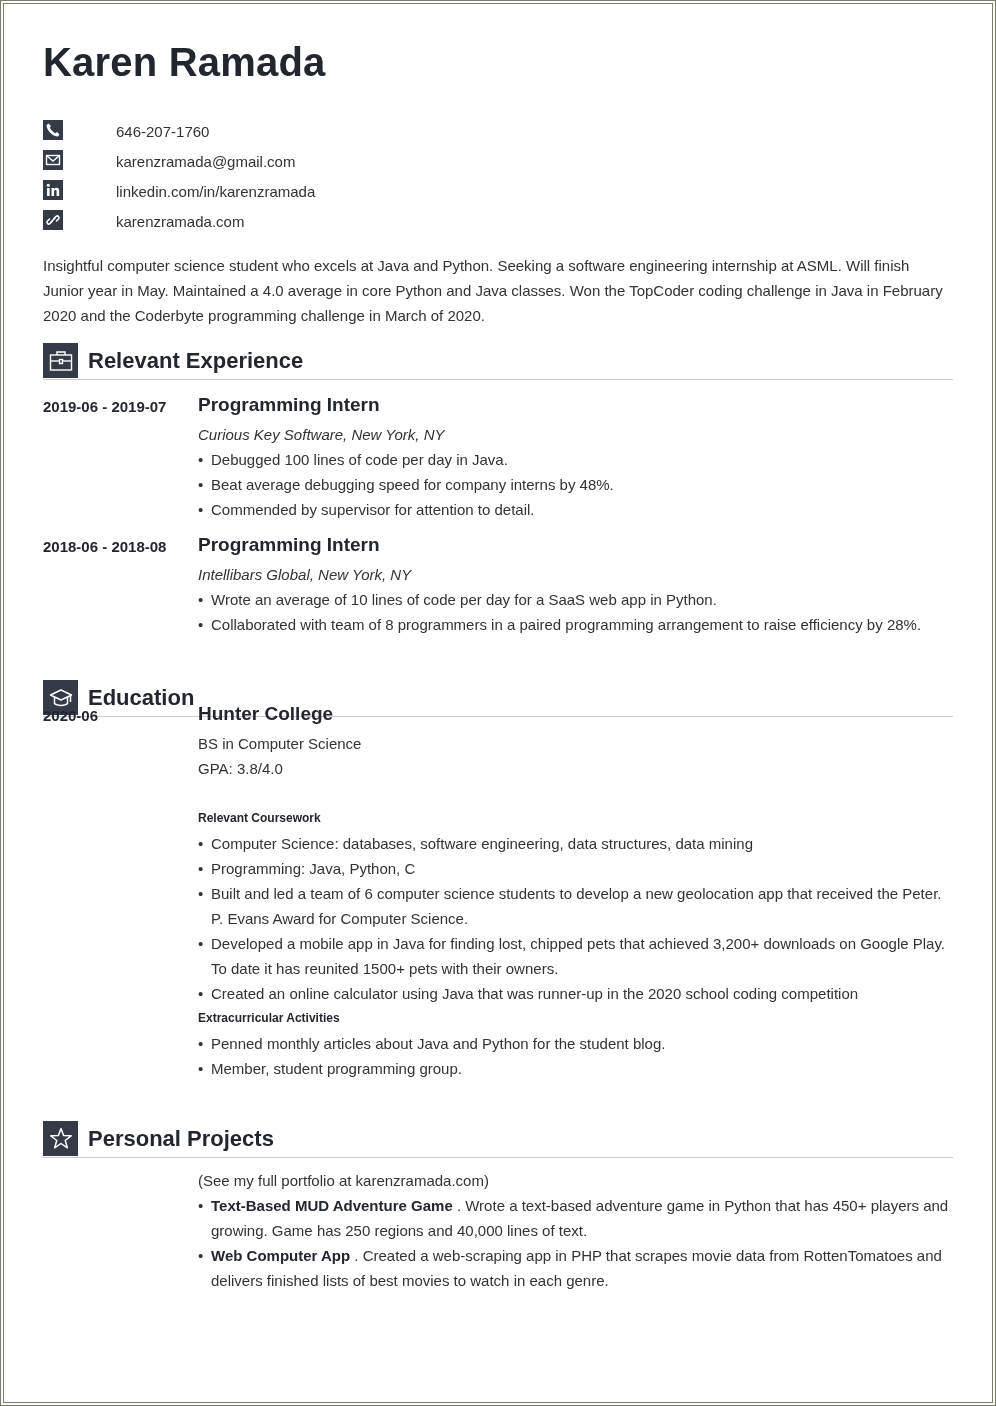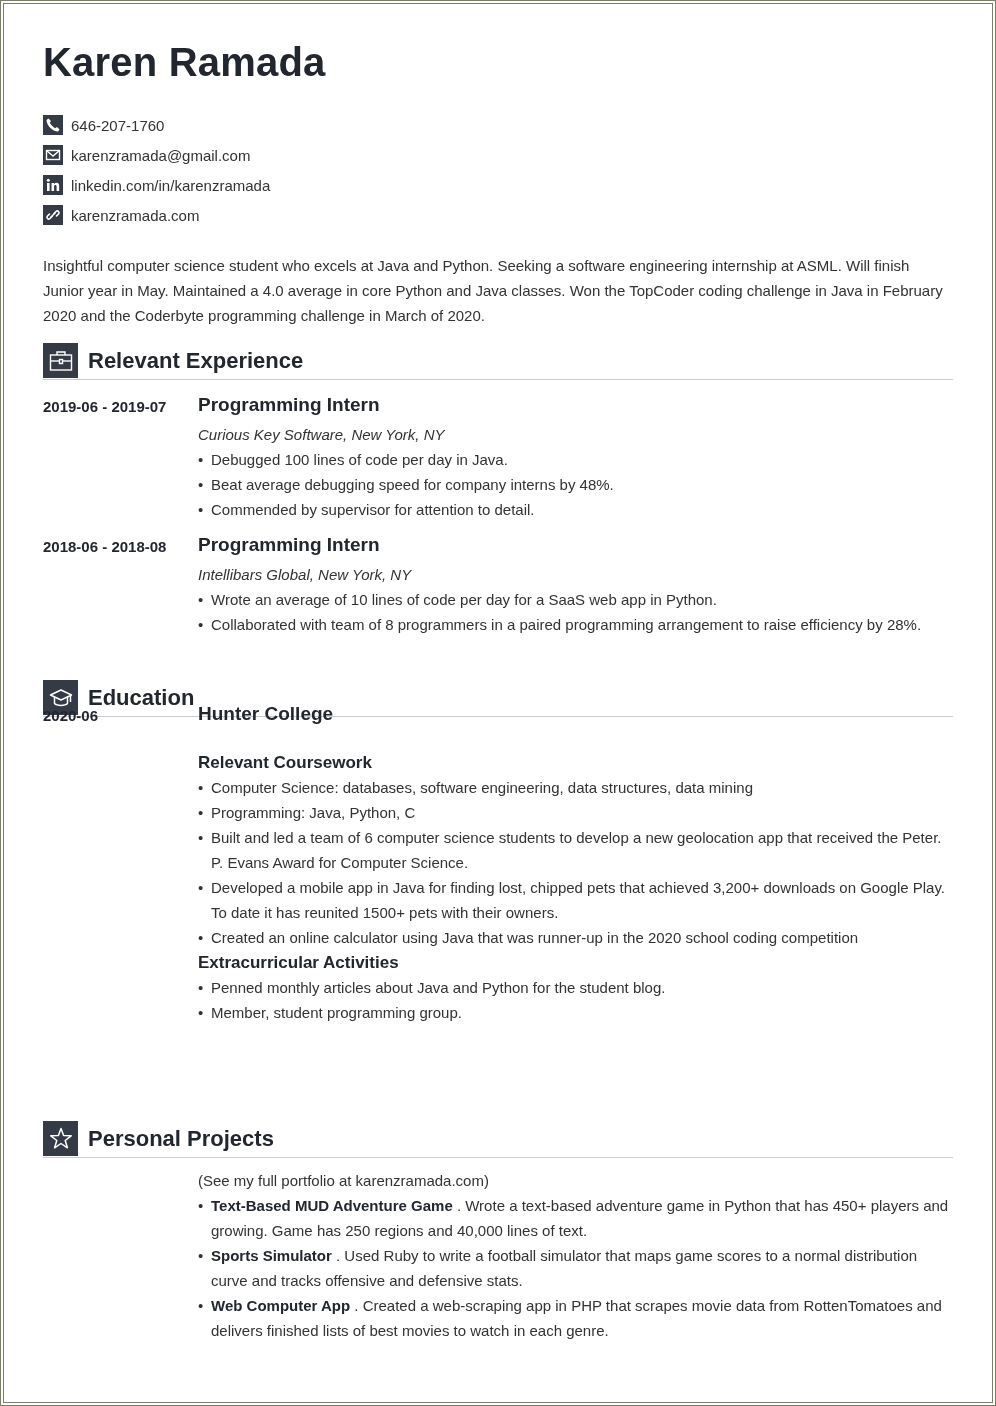--- a/index.html
+++ b/index.html
@@ -2,37 +2,37 @@
 <html><head>
 <meta charset="utf-8">
 <style>
   html,body{margin:0;padding:0;}
   body{width:996px;height:1406px;background:#fdfdfb;font-family:"Liberation Sans",sans-serif;color:#333;position:relative;overflow:hidden;}
   .frame-outer{position:absolute;left:0;top:0;width:994px;height:1404px;border:1px solid #7a7d6a;}
   .frame-inner{position:absolute;left:3px;top:3px;width:988px;height:1398px;border:1px solid #7a7d6a;background:#fff;}
   .page{position:absolute;left:43px;top:0;width:910px;}
   .name{position:absolute;top:40px;left:0;font-size:40px;font-weight:bold;color:#22262e;letter-spacing:0.2px;}
   .contacts{position:absolute;top:110px;left:0;}
-  .contact{display:flex;align-items:center;height:30px;font-size:15px;color:#333;}
+  .contact{display:flex;align-items:flex-end;height:30px;font-size:15px;color:#333;gap:45px;}
   .cicon{width:20px;height:20px;background:#343a46;margin-right:8px;display:flex;align-items:center;justify-content:center;}
   .cicon svg{width:16px;height:16px;}
   .summary{position:absolute;top:253px;left:0;width:910px;font-size:15px;line-height:25px;color:#333;}
   .section-head{position:absolute;left:0;width:910px;height:36px;border-bottom:1px solid #ccc;}
   .sicon{position:absolute;left:0;top:0;width:35px;height:35px;background:#343a46;display:flex;align-items:center;justify-content:center;}
   .sicon svg{width:26px;height:26px;}
   .stitle{position:absolute;left:45px;top:5px;font-size:22px;font-weight:bold;color:#22262e;}
   .entry{position:absolute;left:0;width:910px;}
   .date{position:absolute;left:0;top:0;font-size:15px;font-weight:bold;color:#22262e;}
   .body{position:absolute;left:155px;top:0;width:755px;}
   .etitle{font-size:19px;font-weight:bold;color:#22262e;line-height:22px;margin-top:-4px;}
   .line{font-size:15px;line-height:25px;color:#333;}
   .sub{font-style:italic;margin-top:6px;}
   .bullet{position:relative;padding-left:13px;font-size:15px;line-height:25px;color:#333;}
   .bullet:before{content:"•";position:absolute;left:0;top:0;}
-  .bhead{font-weight:bold;font-size:17px;line-height:25px;color:#22262e;}
+  .bhead{font-weight:bold;font-size:12px;line-height:25px;color:#22262e;}
   b.pn{color:#22262e;}
 </style>
 </head>
 <body>
 
 <div class="frame-outer"></div>
 <div class="frame-inner"></div>
 
 <div class="page">
 
@@ -127,20 +127,22 @@
           </g>
         </svg>
     </span>
     <span class="stitle">Education</span>
   </div>
 
   <div class="entry" style="top:707px;">
     <div class="date">2020-06</div>
     <div class="body">
       <div class="etitle">Hunter College</div>
+      <div class="line" style="margin-top:6px;">BS in Computer Science</div>
+      <div class="line">GPA: 3.8/4.0</div>
       <div class="line">&nbsp;</div>
       <div class="bhead">Relevant Coursework</div>
       <div class="bullet">Computer Science: databases, software engineering, data structures, data mining</div>
       <div class="bullet">Programming: Java, Python, C</div>
       <div class="bullet">Built and led a team of 6 computer science students to develop a new geolocation app that received the Peter. P. Evans Award for Computer Science.</div>
       <div class="bullet">Developed a mobile app in Java for finding lost, chipped pets that achieved 3,200+ downloads on Google Play. To date it has reunited 1500+ pets with their owners.</div>
       <div class="bullet">Created an online calculator using Java that was runner-up in the 2020 school coding competition</div>
       <div class="bhead">Extracurricular Activities</div>
       <div class="bullet">Penned monthly articles about Java and Python for the student blog.</div>
       <div class="bullet">Member, student programming group.</div>
@@ -153,18 +155,17 @@
           <path d="M13 2.5 L15.6 9.6 L23.2 9.8 L17.2 14.5 L19.4 21.8 L13 17.5 L6.6 21.8 L8.8 14.5 L2.8 9.8 L10.4 9.6 Z" fill="none" stroke="#fff" stroke-width="1.5" stroke-linejoin="round"></path>
         </svg>
     </span>
     <span class="stitle">Personal Projects</span>
   </div>
 
   <div class="entry" style="top:1168px;">
     <div class="body">
       <div class="line">(See my full portfolio at karenzramada.com)</div>
       <div class="bullet"><b class="pn">Text-Based MUD Adventure Game</b><span> . Wrote a text-based adventure game in Python that has 450+ players and growing. Game has 250 regions and 40,000 lines of text.</span></div>
-      <div class="bullet"><b class="pn">Sports Simulator</b><span> . Used Ruby to write a football simulator that maps game scores to a normal distribution curve and tracks offensive and defensive stats.</span></div>
       <div class="bullet"><b class="pn">Web Computer App</b><span> . Created a web-scraping app in PHP that scrapes movie data from RottenTomatoes and delivers finished lists of best movies to watch in each genre.</span></div>
     </div>
   </div>
 
 </div>
 
 </body></html>

